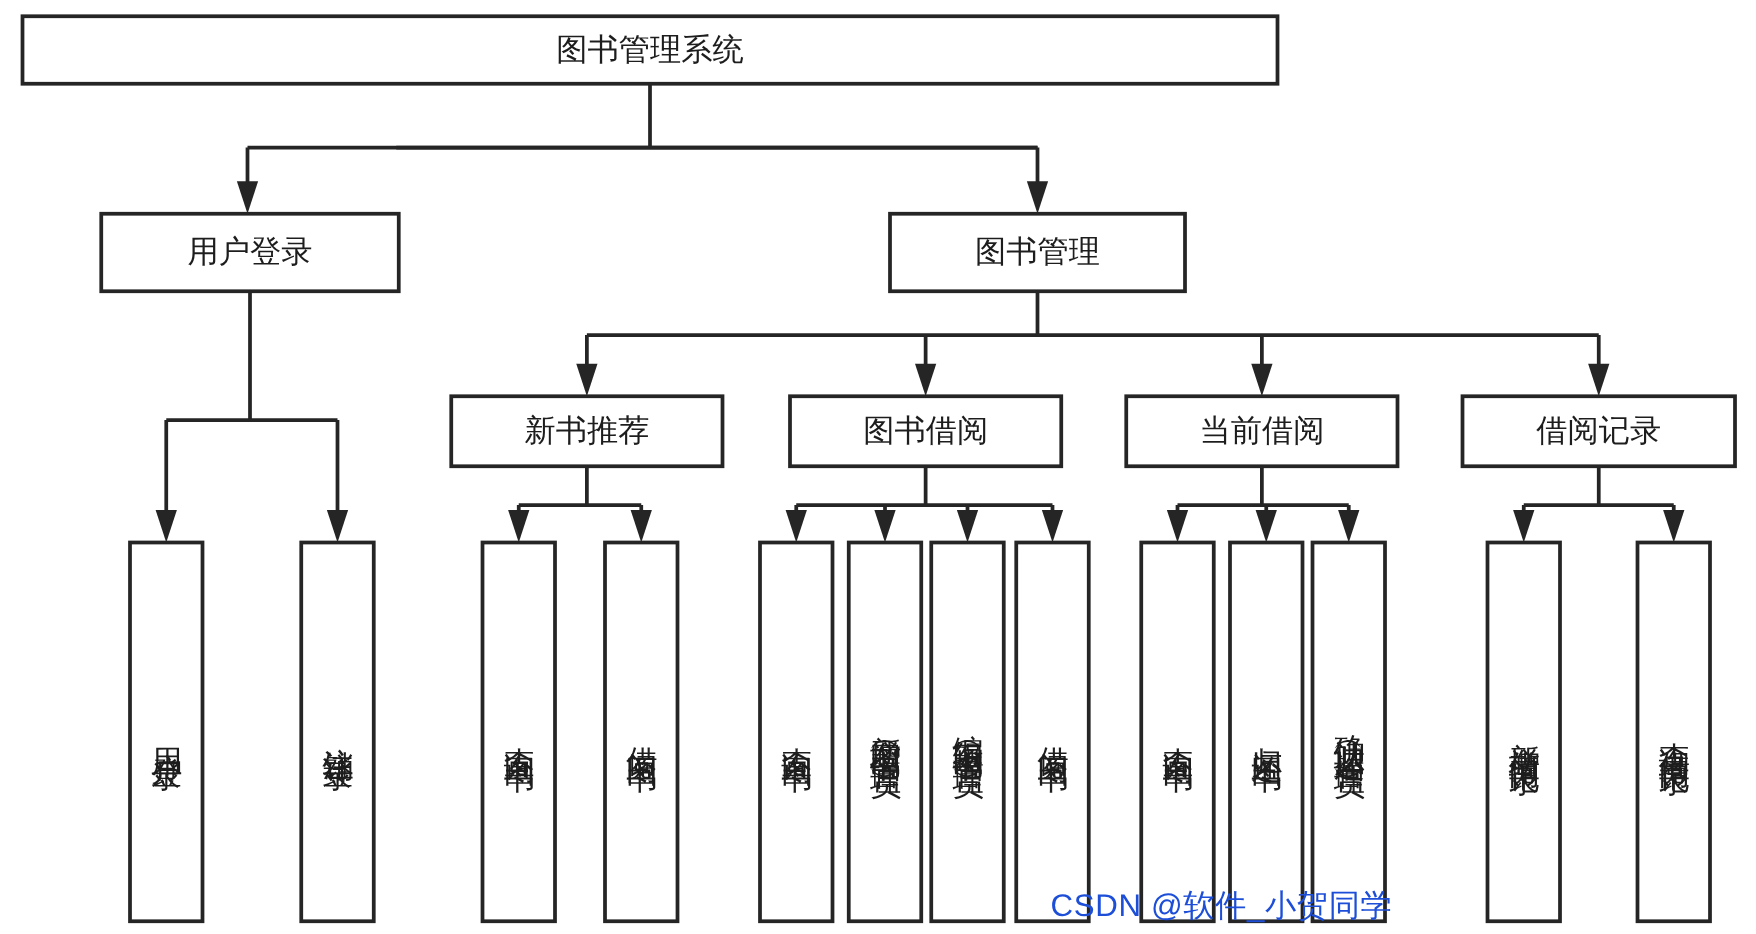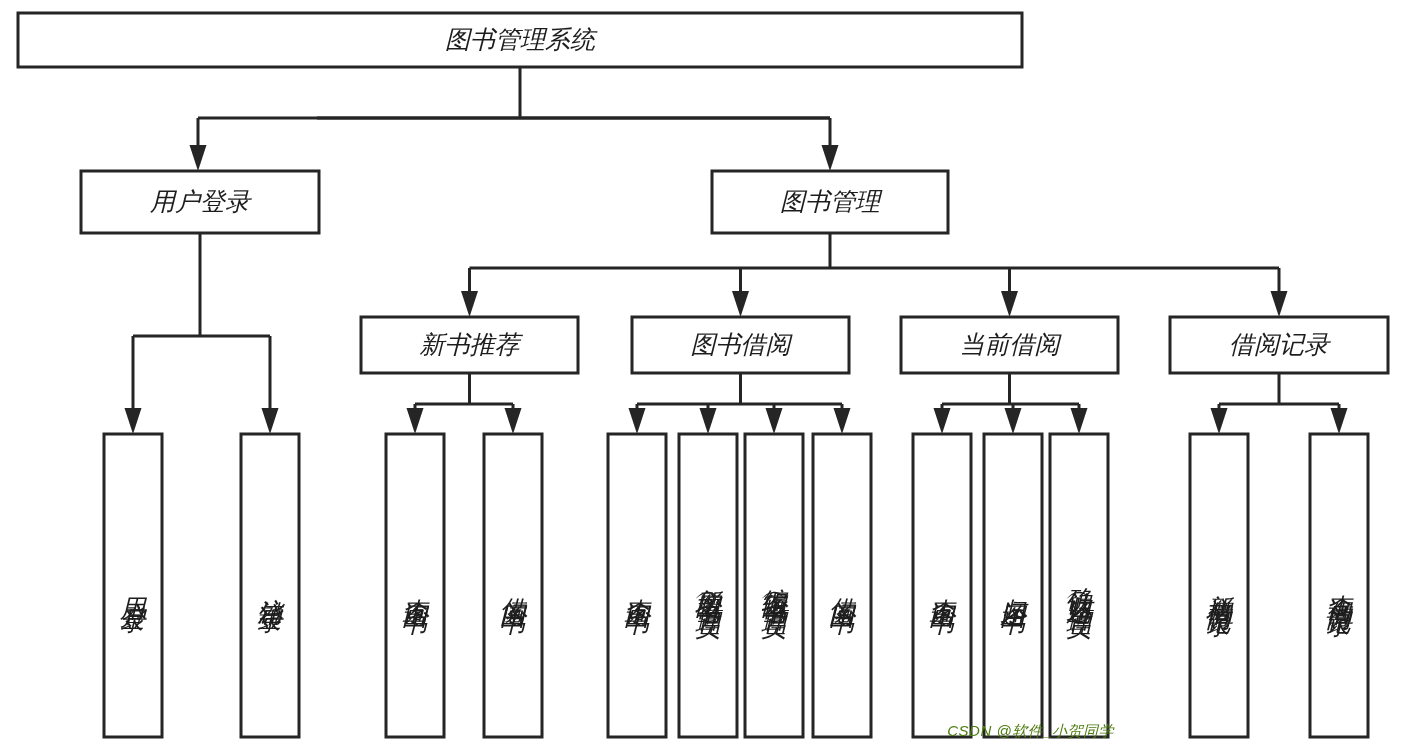--- a/index.html
+++ b/index.html
@@ -11,21 +11,20 @@
     width: 1405px;
     height: 747px;
     font-family: "Liberation Sans", "DejaVu Sans", sans-serif;
     overflow: hidden;
     position: relative;
   }
   #diagram-root {
     position: relative;
     width: 1128px;
     height: 747px;
-    font-style: italic;
   }
   svg.flow {
     position: absolute;
     left: 0;
     top: 0;
     width: 1405px;
     height: 747px;
     display: block;
   }
   .node-rect {
@@ -65,22 +64,22 @@
     line-height: 1.12;
     color: #1d1d1d;
     letter-spacing: 4px;
     white-space: nowrap;
   }
   .watermark {
     position: absolute;
     right: 14px;
     bottom: 6px;
     font-family: "Liberation Sans", "DejaVu Sans", sans-serif;
-    font-size: 15px;
-    color: #4d7c0f;
+    font-size: 25px;
+    color: #1d4ed8;
     letter-spacing: 0.5px;
     white-space: nowrap;
   }
 </style>
 </head>
 <body>
 
 <div id="diagram-root">
 
   <svg class="flow" viewBox="0 0 1405 747">

